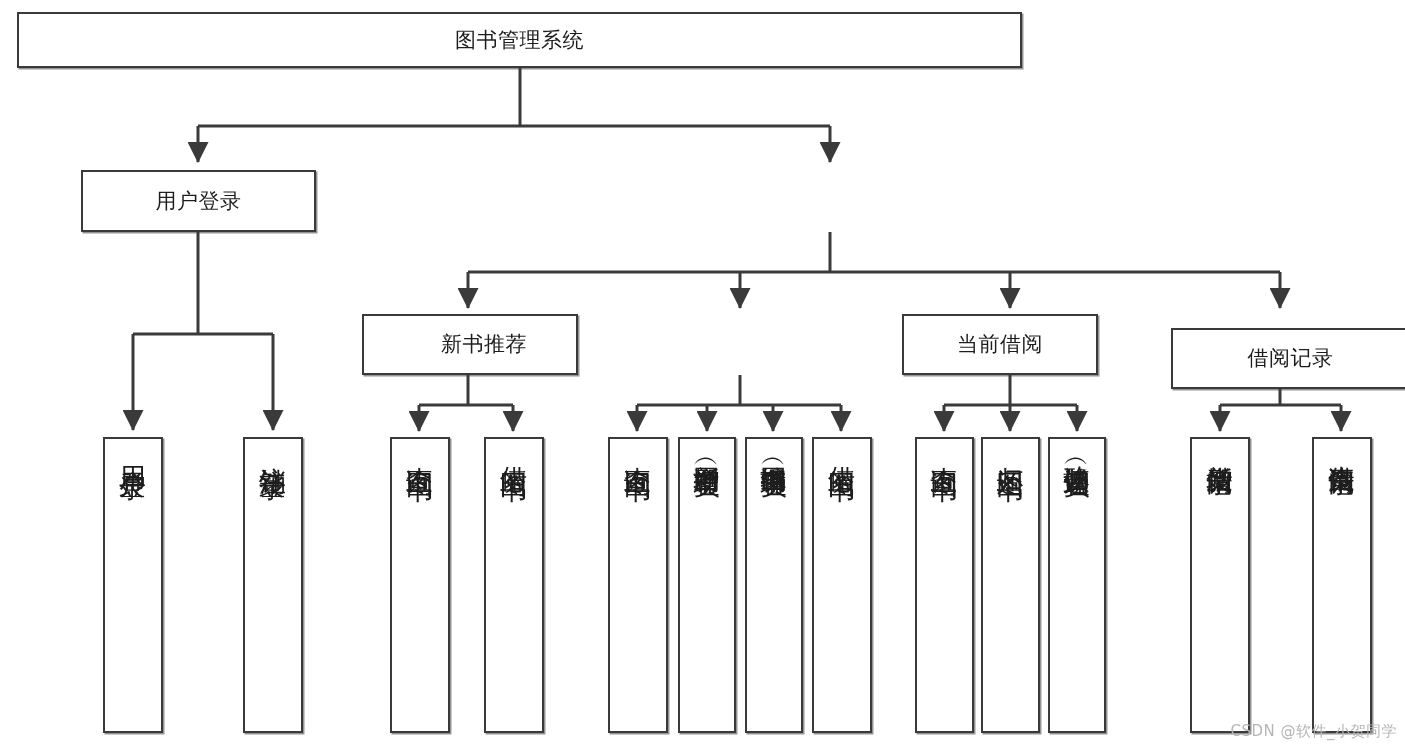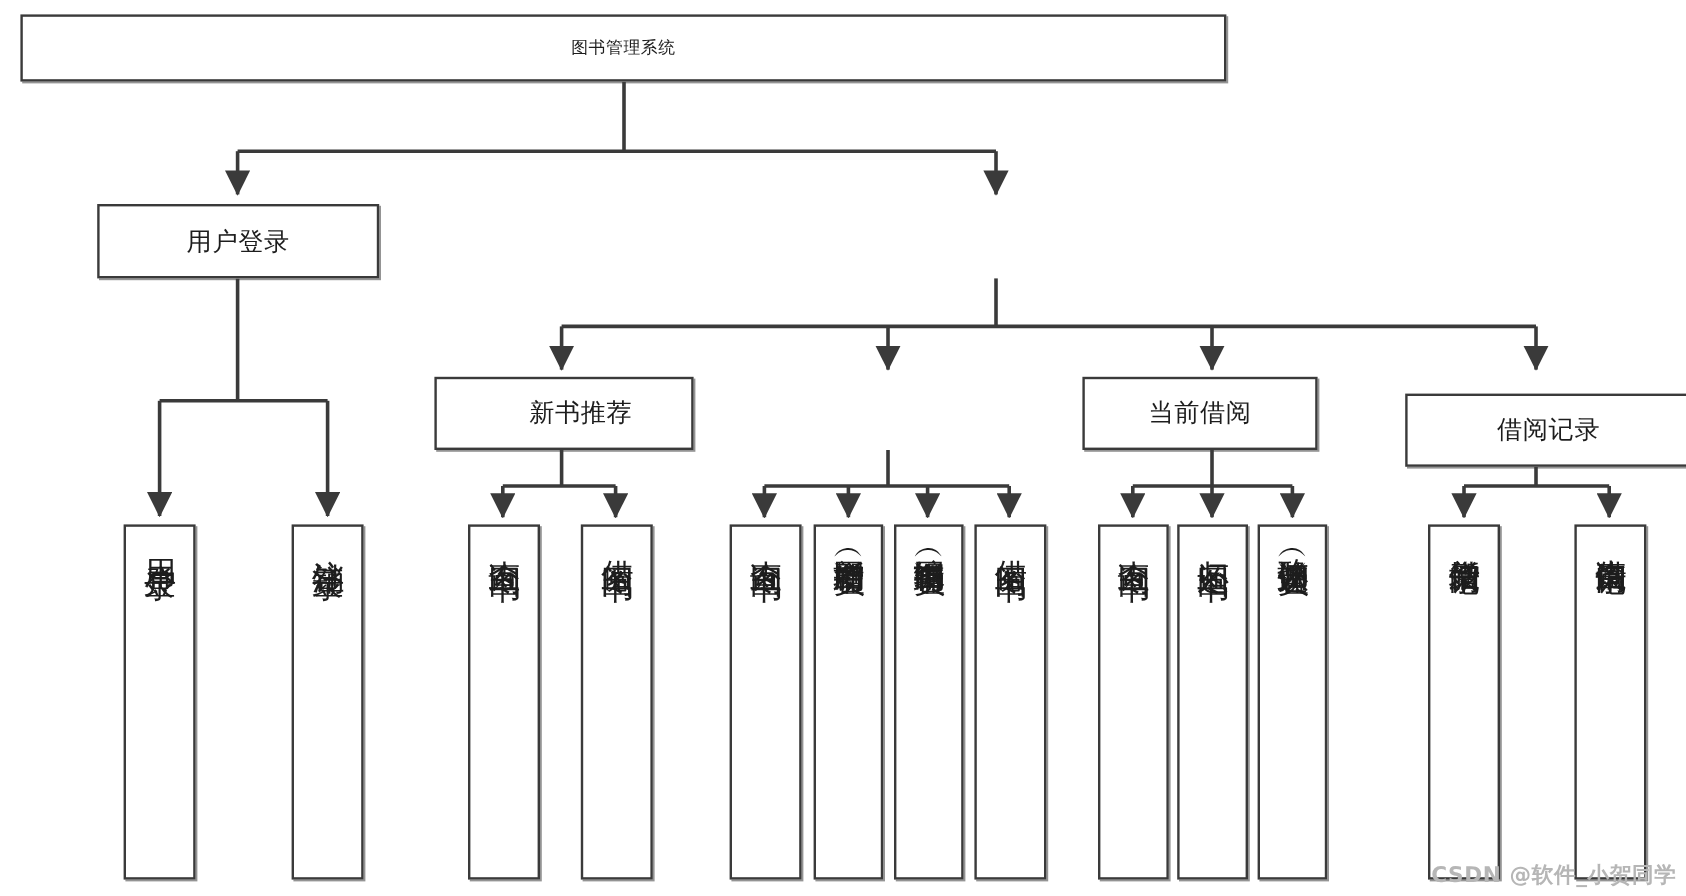--- a/index.html
+++ b/index.html
@@ -40,21 +40,21 @@
     color: #1d1d1d;
     line-height: 1.18;
     letter-spacing: 0.5px;
     text-align: center;
     white-space: nowrap;
   }
   .node.horiz .label {
     font-size: 21px;
   }
   .node.root .label {
-    font-size: 14px;
+    font-size: 21px;
   }
   .node.vert {
     align-items: flex-start;
     padding-top: 6px;
   }
   .node.vert .label {
     writing-mode: vertical-rl;
     text-orientation: upright;
     font-size: 27px;
     letter-spacing: 3px;
@@ -63,26 +63,25 @@
     white-space: nowrap;
   }
   .node.vert.tall .label {
     font-size: 26px;
     letter-spacing: 1px;
   }
   .watermark {
     position: absolute;
     right: 8px;
     bottom: 6px;
-    font-size: 18px;
+    font-size: 15px;
     color: #b6b6b6;
     letter-spacing: 0.5px;
     z-index: 5;
     white-space: nowrap;
-    font-weight: bold;
   }
 </style>
 </head>
 <body>
 
 <div id="stage">
 
   <svg id="wires" viewBox="0 0 1405 747" xmlns="http://www.w3.org/2000/svg">
     <defs>
       <marker id="arrow" viewBox="0 0 10 10" refX="9.5" refY="5" markerWidth="7" markerHeight="7" orient="auto-start-reverse">

